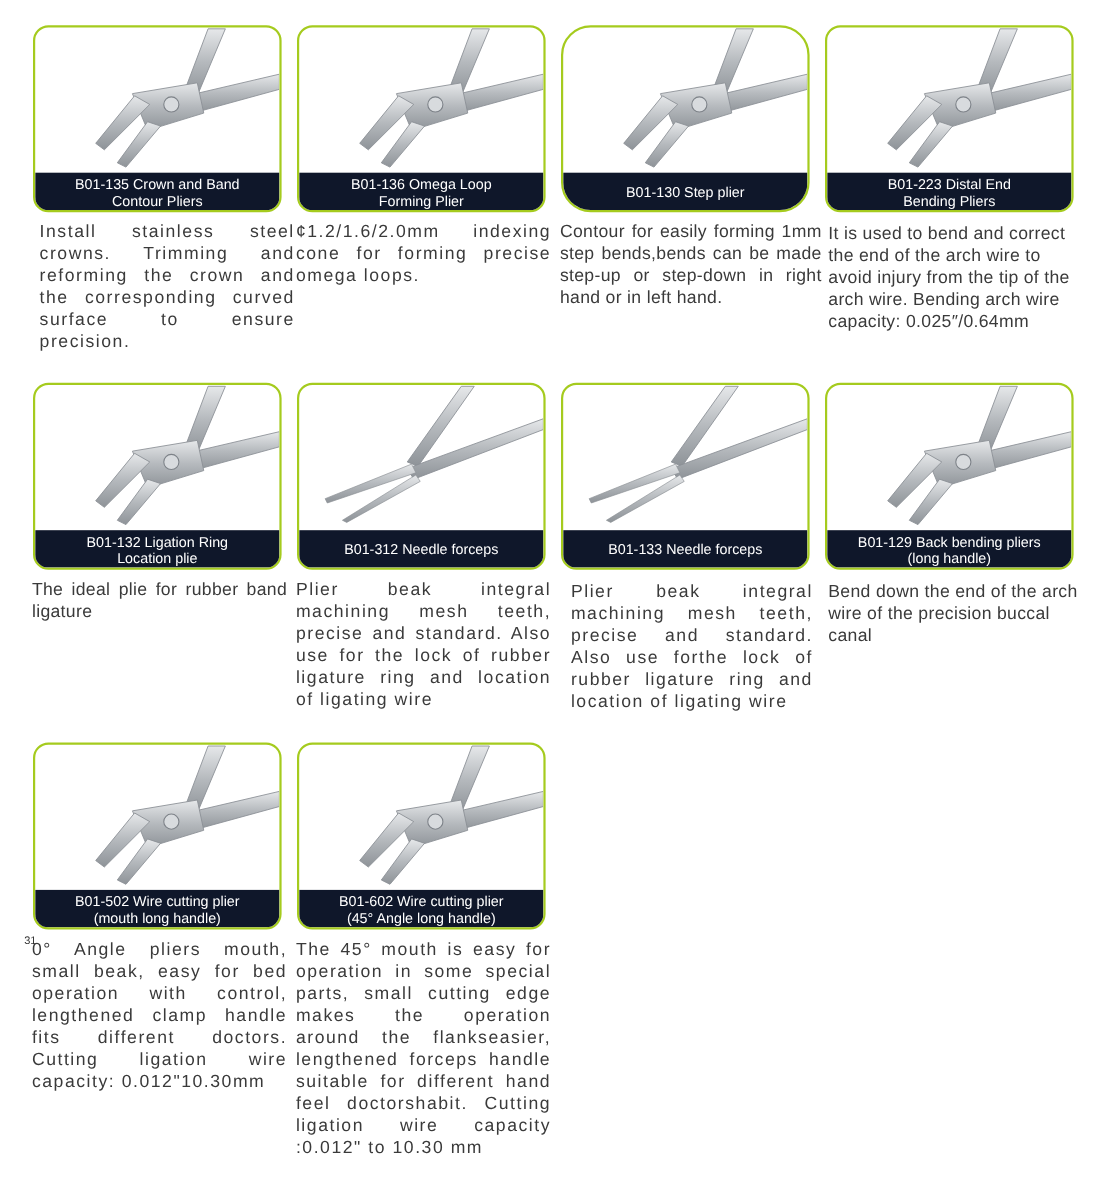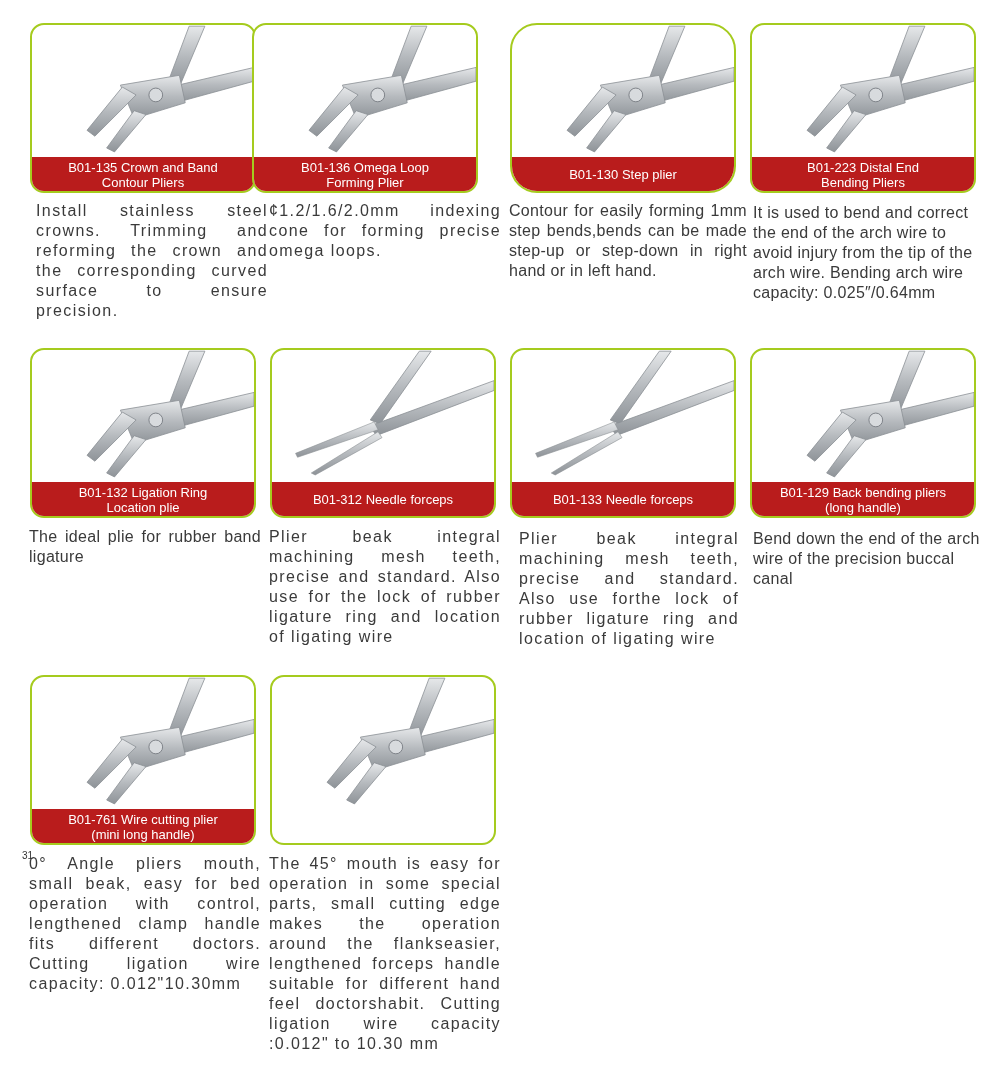--- a/index.html
+++ b/index.html
@@ -2,21 +2,21 @@
 <html><head>
 <meta charset="utf-8">
 <style>
   html, body { margin:0; padding:0; background:#ffffff; }
   body { width:1000px; height:1081px; position:relative; overflow:hidden;
          font-family:"Liberation Sans", sans-serif; color:#333; }
   .card { position:absolute; width:226px; height:170px; border:2px solid #a5cb1e;
           border-radius:14px; background:#ffffff; overflow:hidden; box-sizing:border-box; }
   .card .img { position:absolute; left:0; top:0; width:100%; height:134px; }
   .card .banner { position:absolute; left:0; bottom:0; width:100%; height:34px;
-          background:#b91c1c; color:#ffffff; font-size:13px; line-height:15px;
+          background:#0f172a; color:#ffffff; font-size:13px; line-height:15px;
           text-align:center; display:flex; align-items:center; justify-content:center;
           flex-direction:column; padding-top:1px; box-sizing:border-box; }
   .desc { position:absolute; width:232px; font-size:16px; line-height:20px; color:#3a3a3a;
           text-align:justify; letter-spacing:0.3px; }
   .desc.wide { letter-spacing:1.4px; }
   .pagenum { position:absolute; left:22px; top:850px; font-size:10px; color:#333; }
   svg { display:block; }
 </style>
 </head>
 <body>
@@ -49,21 +49,21 @@
   <svg class="img">
       <use href="#plier"></use>
     </svg>
   <div class="banner">
     <span>B01-135 Crown and Band</span>
     <span>Contour Pliers</span>
   </div>
 </div>
 <div class="desc wide" style="left:36px;top:201px;">Install stainless steel crowns. Trimming and reforming the crown and the corresponding curved surface to ensure precision.</div>
 
-<div class="card" style="left:252px;top:23px;padding-left:14px;">
+<div class="card" style="left:270px;top:23px;padding-left:14px;">
   <svg class="img">
       <use href="#plier"></use>
     </svg>
   <div class="banner">
     <span>B01-136 Omega Loop</span>
     <span>Forming Plier</span>
   </div>
 </div>
 <div class="desc wide" style="left:269px;top:201px;">¢1.2/1.6/2.0mm indexing cone for forming precise omega loops.</div>
 
@@ -128,25 +128,29 @@
     <span>(long handle)</span>
   </div>
 </div>
 <div class="desc" style="left:753px;top:529px;width:232px;text-align:left;">Bend down the end of the arch wire of the precision buccal canal</div>
 
 <div class="card" style="left:30px;top:675px;">
   <svg class="img">
       <use href="#plier"></use>
     </svg>
   <div class="banner">
-    <span>B01-761 Wire cutting plier</span>
-    <span>(mini long handle)</span>
+    <span>B01-502 Wire cutting plier</span>
+    <span>(mouth long handle)</span>
   </div>
 </div>
 <div class="pagenum">31</div>
 <div class="desc wide" style="left:29px;top:854px;">0° Angle pliers mouth, small beak, easy for bed operation with control, lengthened clamp handle fits different doctors. Cutting ligation wire capacity: 0.012"10.30mm</div>
 
 <div class="card" style="left:270px;top:675px;">
   <svg class="img">
       <use href="#plier"></use>
     </svg>
+  <div class="banner">
+    <span>B01-602 Wire cutting plier</span>
+    <span>(45° Angle long handle)</span>
+  </div>
 </div>
 <div class="desc wide" style="left:269px;top:854px;">The 45° mouth is easy for operation in some special parts, small cutting edge makes the operation around the flankseasier, lengthened forceps handle suitable for different hand feel doctorshabit. Cutting ligation wire capacity :0.012" to 10.30 mm</div>
 
 </body></html>

